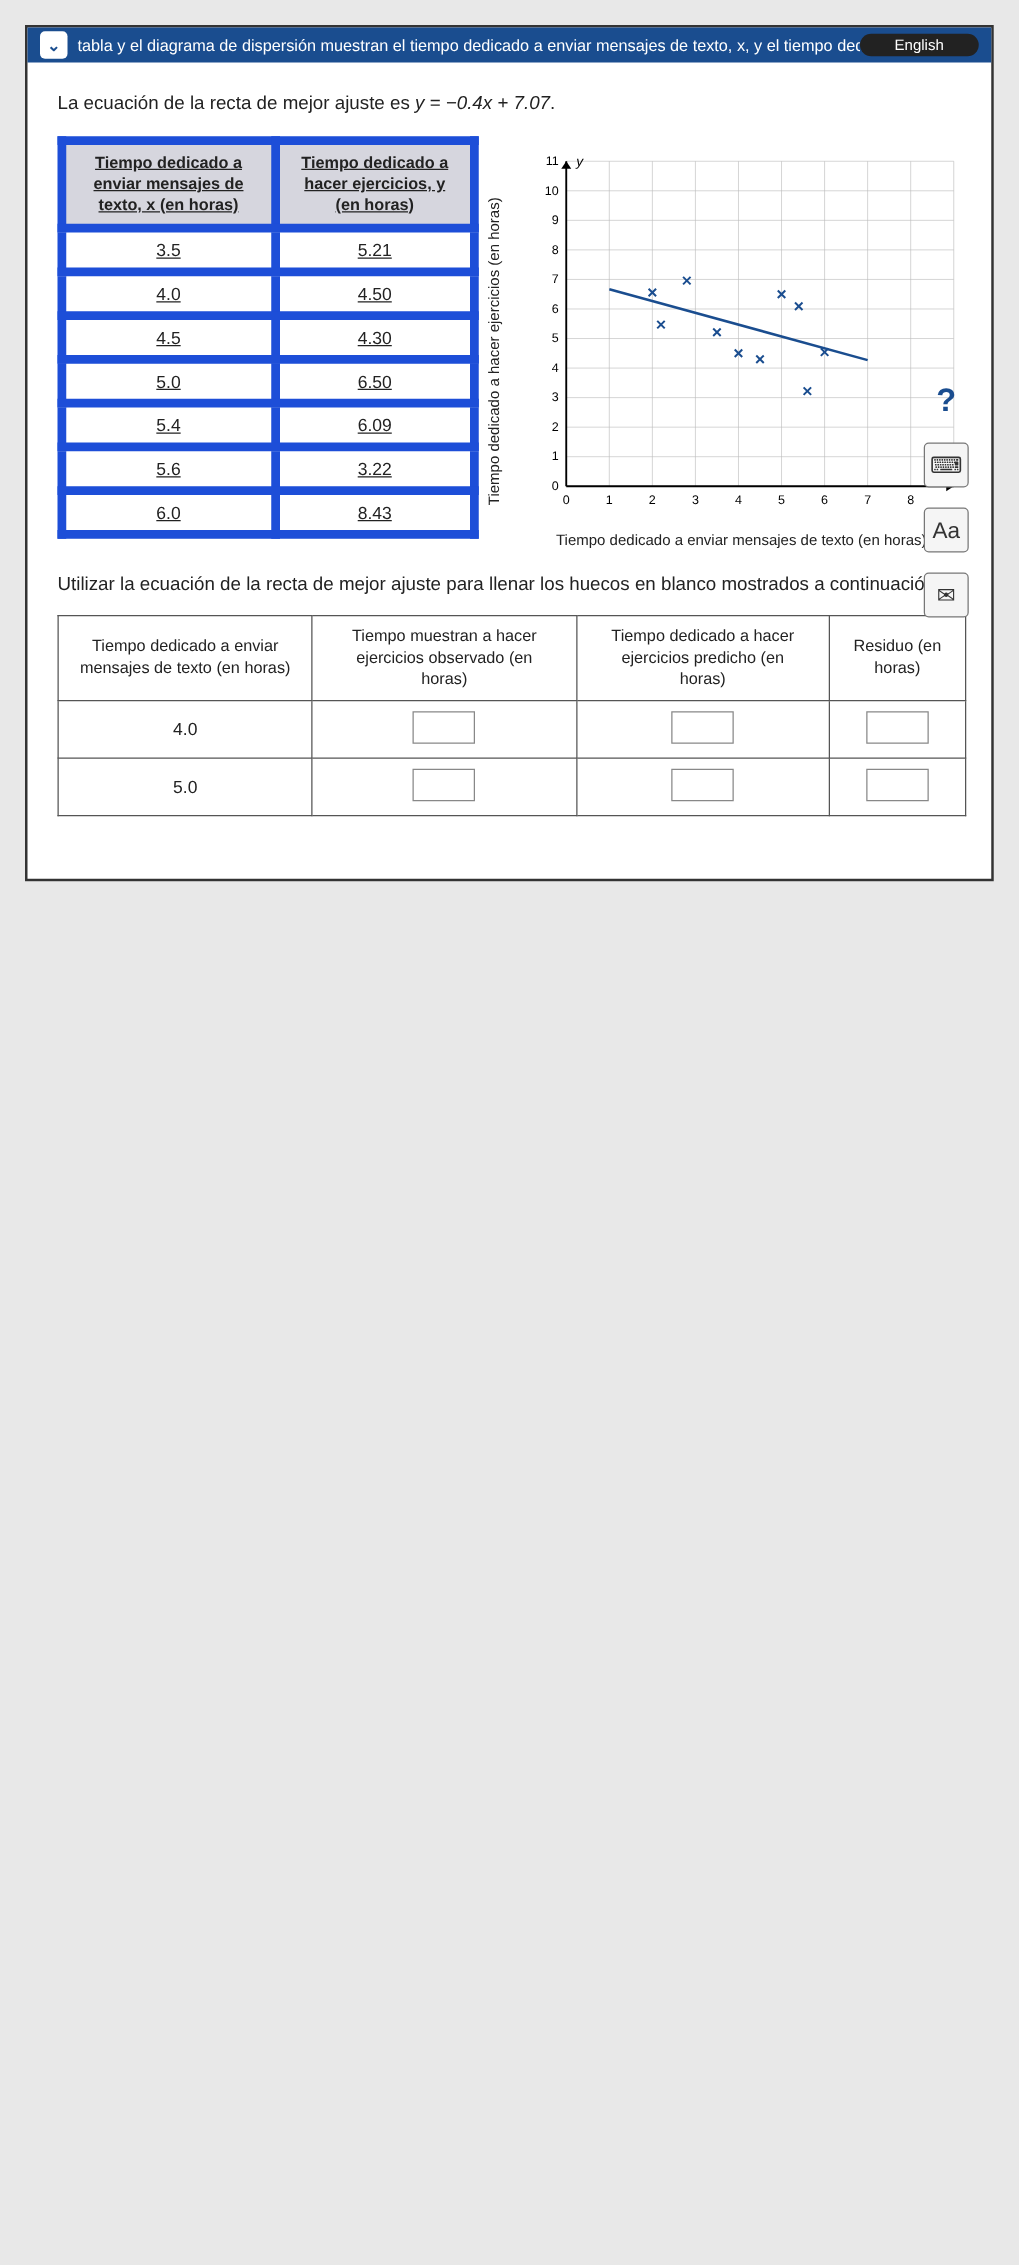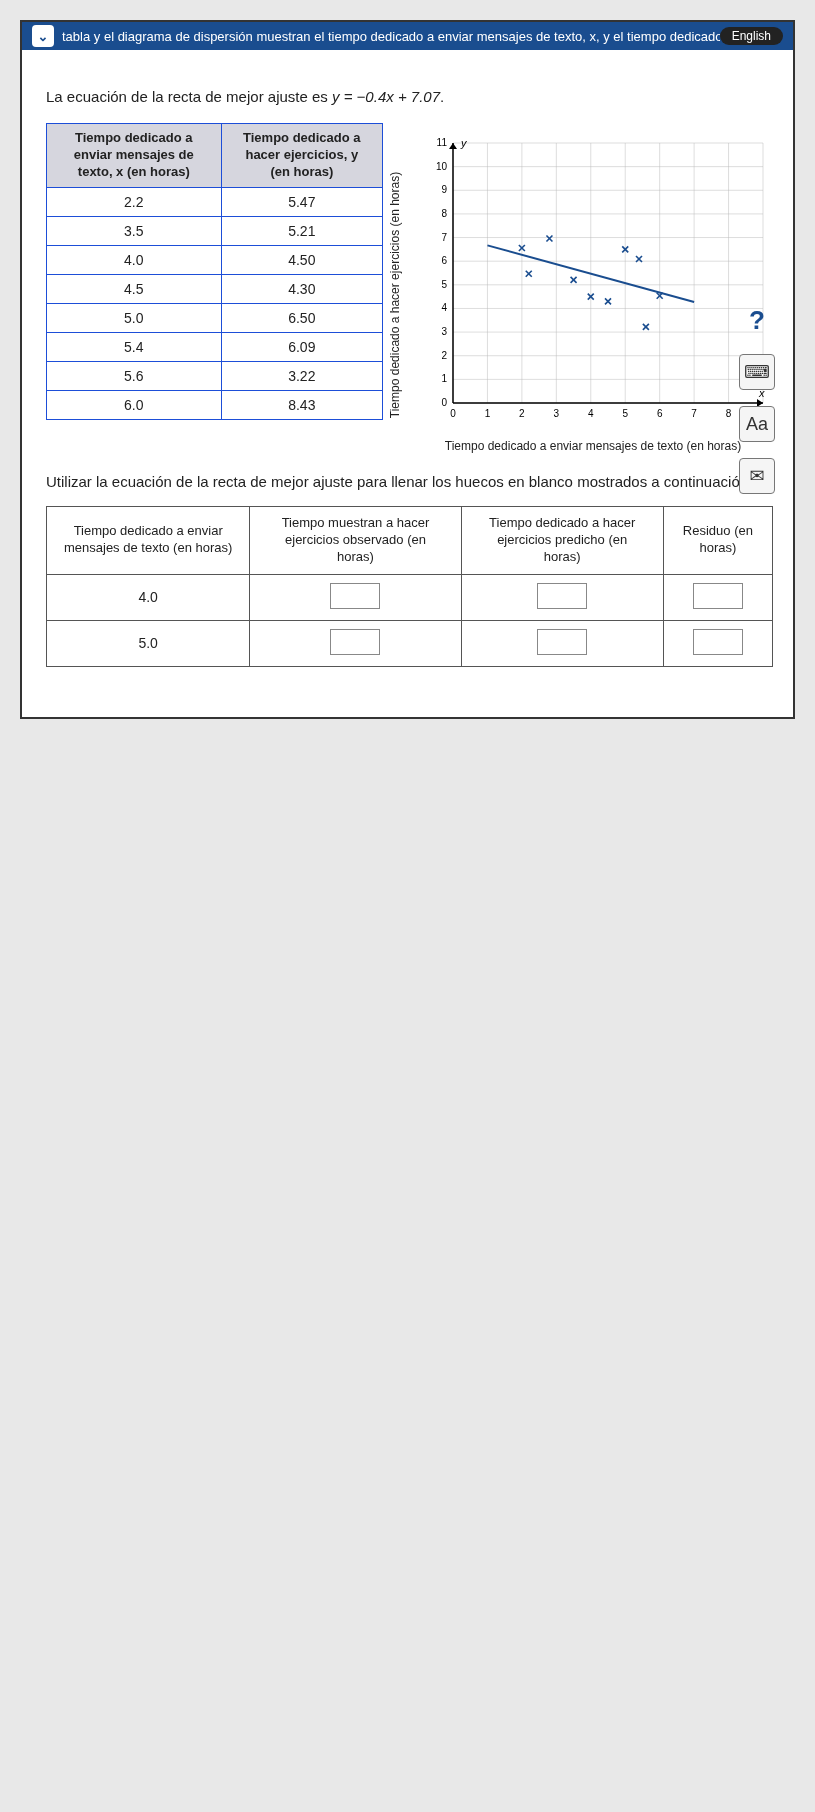--- a/index.html
+++ b/index.html
@@ -37,35 +37,36 @@
     justify-content: center;
     color: #1a4d8f;
     font-weight: bold;
     margin-right: 8px;
   }
   .topbar .truncated { flex: 1; white-space: nowrap; overflow: hidden; }
   .topbar .lang-pill {
     background: #222;
     color: #fff;
     border-radius: 12px;
-    padding: 2px 12px;
+    padding: 2px 28px;
     font-size: 12px;
   }
-  .content { padding: 28px 20px 10px 24px; }
+  .content { padding: 14px 20px 10px 24px; }
   .eq-line { margin: 10px 0 18px 0; font-size: 15px; }
   .eq-line .eq { font-style: italic; }
   .row1 { display: flex; gap: 30px; align-items: flex-start; }
   table.data {
     border-collapse: collapse;
     font-size: 14px;
   }
   table.data th, table.data td {
-    border: 1px solid #1d4ed8;
+    border: 7px solid #1d4ed8;
     padding: 6px 14px;
     text-align: center;
+    text-decoration: underline;
   }
   table.data th {
     background: #d6d6de;
     font-weight: bold;
     font-size: 13px;
     line-height: 1.3;
   }
   .chart-wrap { position: relative; padding-top: 10px; }
   .ylabel {
     position: absolute;
@@ -149,24 +150,20 @@
     <div class="row1">
 
       <table class="data">
         <thead>
           <tr>
             <th><span>Tiempo dedicado a enviar mensajes de texto, x (en horas)</span></th>
             <th><span>Tiempo dedicado a hacer ejercicios, y (en horas)</span></th>
           </tr>
         </thead>
         <tbody>
-          <tr>
-              <td>2.2</td>
-              <td>5.47</td>
-            </tr>
           <tr>
               <td>3.5</td>
               <td>5.21</td>
             </tr>
           <tr>
               <td>4.0</td>
               <td>4.50</td>
             </tr>
           <tr>
               <td>4.5</td>

